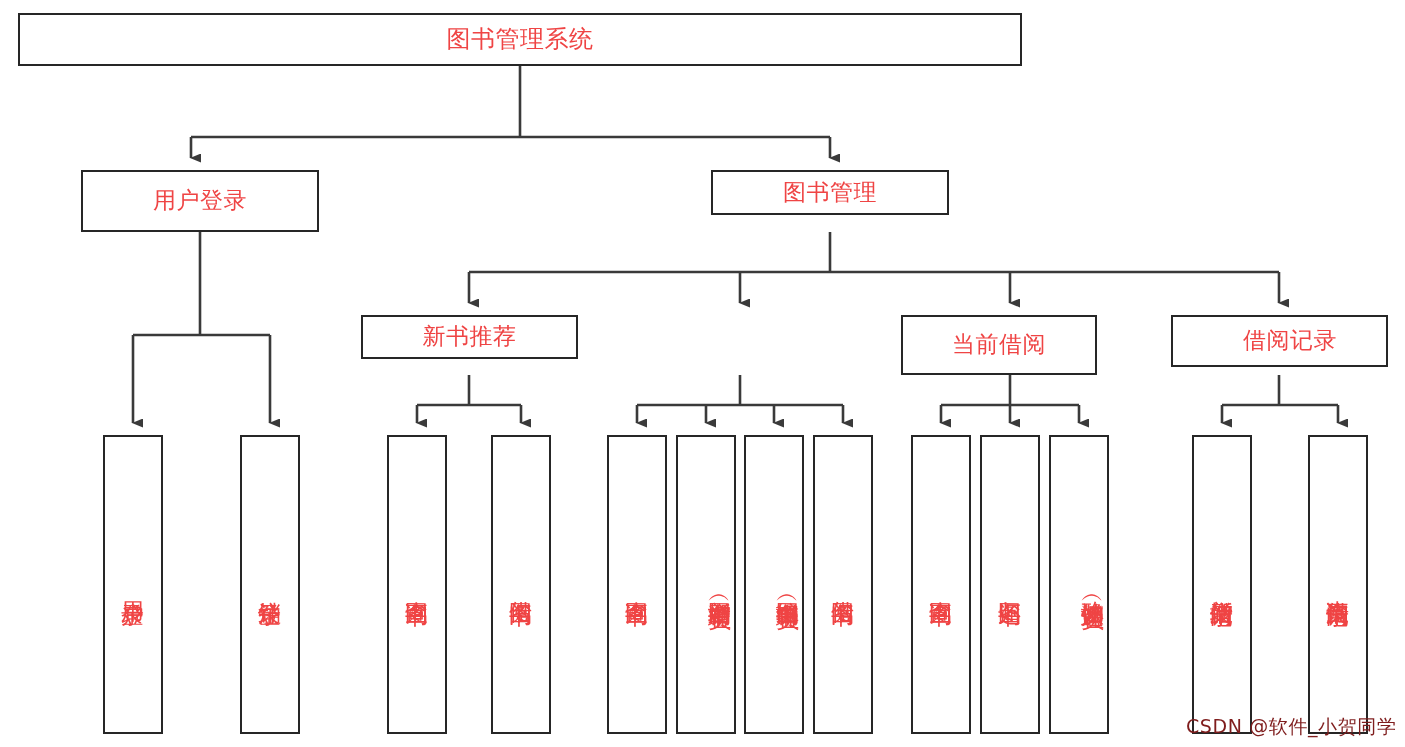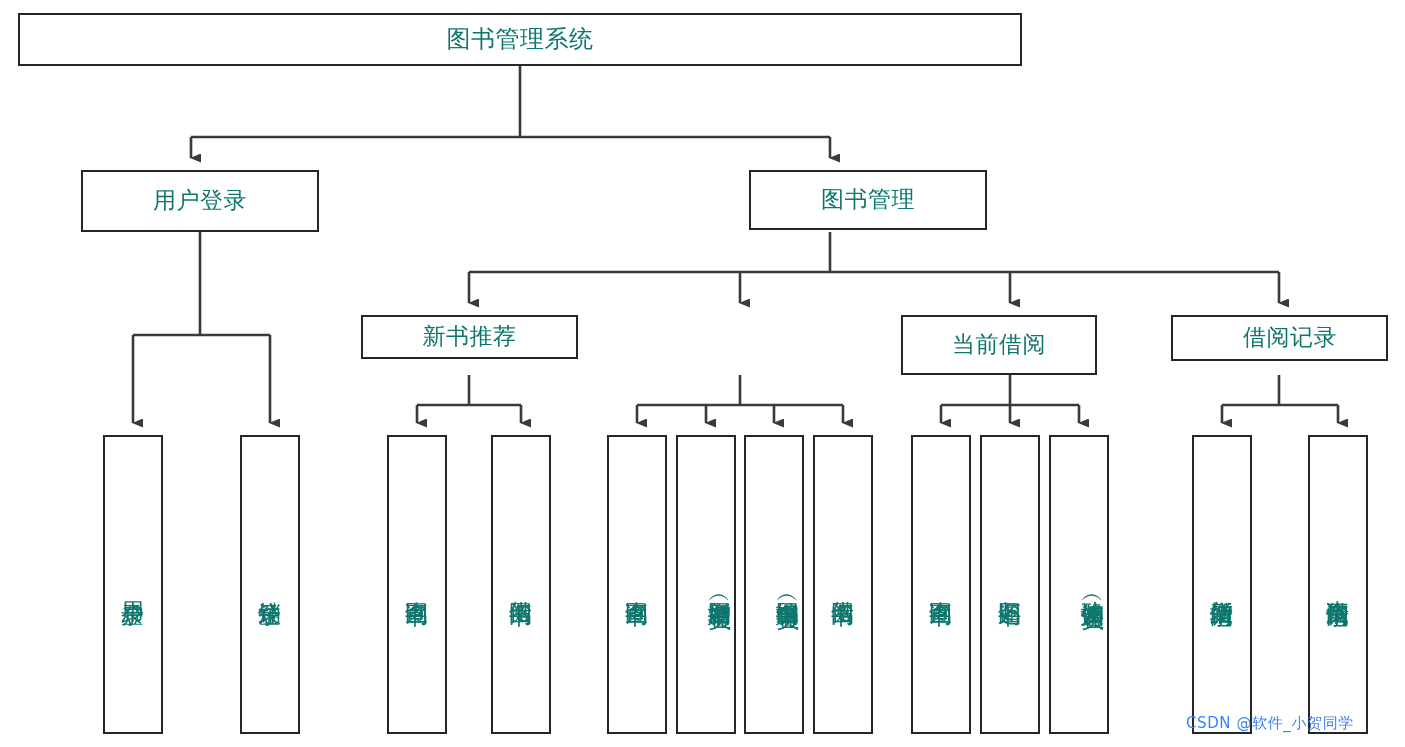--- a/index.html
+++ b/index.html
@@ -27,21 +27,21 @@
     pointer-events: none;
   }
   .node {
     position: absolute;
     box-sizing: border-box;
     border: 2px solid #262626;
     background: #ffffff;
     display: flex;
     align-items: center;
     justify-content: center;
-    color: #0f766e;
+    color: #ef4444;
   }
   .node-h {
     font-size: 23px;
     line-height: 1.1;
     letter-spacing: 0.5px;
     white-space: nowrap;
   }
   .node-root {
     font-size: 24px;
   }
@@ -55,22 +55,22 @@
     justify-content: center;
     padding-top: 6px;
     white-space: nowrap;
   }
   .node-v.short {
     align-items: center;
     padding-top: 0;
   }
   .watermark {
     position: absolute;
-    font-size: 15px;
-    color: #3b82f6;
+    font-size: 19px;
+    color: #7f1d1d;
     letter-spacing: 0.6px;
     white-space: nowrap;
     user-select: none;
     text-align: center;
   }
 </style>
 </head>
 <body>
 
 <div id="diagram-root">
@@ -123,28 +123,28 @@
       <path d="M1222,405 L1222,423" marker-end="url(#arrowhead)"></path>
       <path d="M1338,405 L1338,423" marker-end="url(#arrowhead)"></path>
 
     </g>
   </svg>
 
   <div class="node node-h node-root" style="left:18px; top:13px; width:1004px; height:53px;">图书管理系统</div>
 
   <div class="node node-h" style="left:81px; top:170px; width:238px; height:62px;">用户登录</div>
 
-  <div class="node node-h" style="left:711px; top:170px; width:238px; height:60px;margin-left:38px;">图书管理</div>
+  <div class="node node-h" style="left:711px; top:170px; width:238px; height:45px;">图书管理</div>
 
   <div class="node node-h" style="left:361px; top:315px; width:217px; height:44px;">新书推荐</div>
 
 
   <div class="node node-h" style="left:901px; top:315px; width:196px; height:60px;">当前借阅</div>
 
-  <div class="node node-h" style="left:1171px; top:315px; width:217px; height:46px;padding-left:21px;">借阅记录</div>
+  <div class="node node-h" style="left:1171px; top:315px; width:217px; height:52px;padding-left:21px;">借阅记录</div>
 
   <div class="node node-v short" style="left:103px; top:435px; width:60px; height:299px;">用户登录</div>
 
   <div class="node node-v short" style="left:240px; top:435px; width:60px; height:299px;">注销登录</div>
 
   <div class="node node-v short" style="left:387px; top:435px; width:60px; height:299px;">查询图书</div>
 
   <div class="node node-v short" style="left:491px; top:435px; width:60px; height:299px;">借阅图书</div>
 
   <div class="node node-v short" style="left:607px; top:435px; width:60px; height:299px;">查询图书</div>

